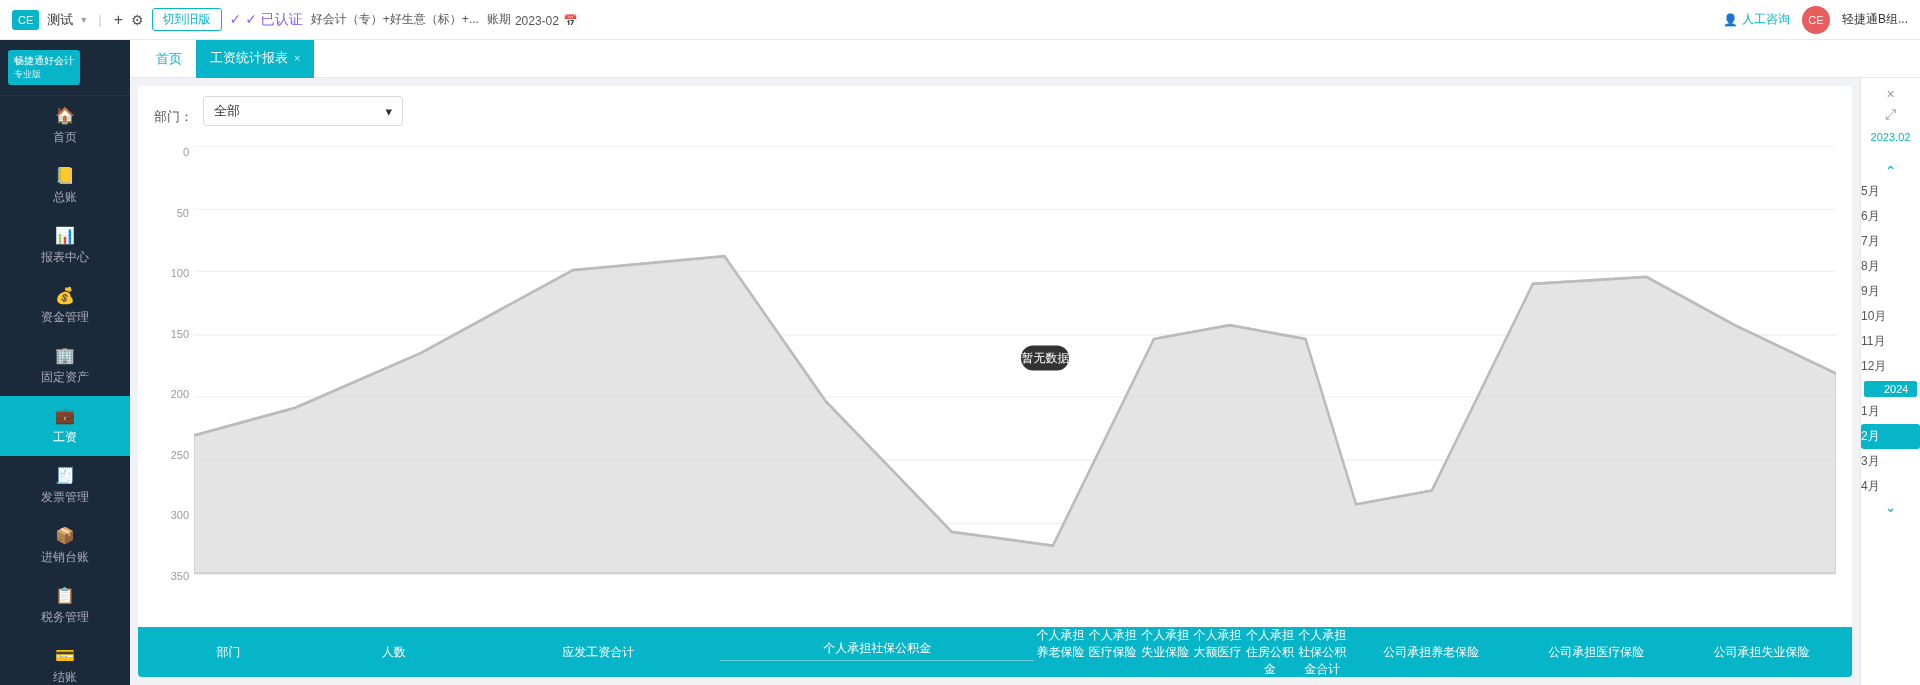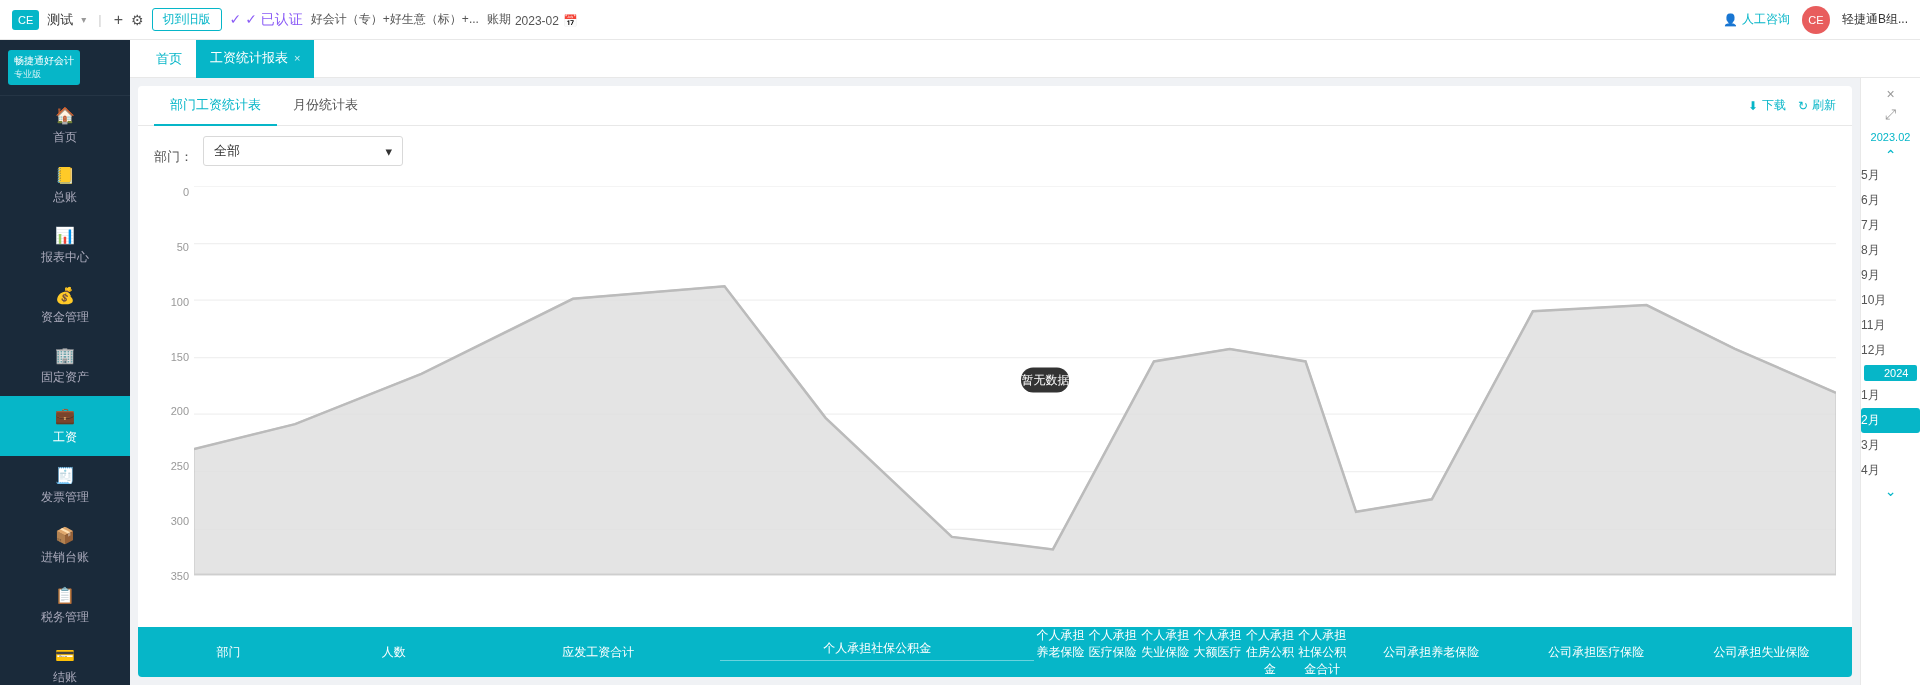--- a/index.html
+++ b/index.html
@@ -374,21 +374,21 @@
     }
     .right-panel-expand {
       cursor: pointer;
       color: #999;
       font-size: 14px;
       margin-bottom: 8px;
     }
     .year-label {
       font-size: 11px;
       color: #06b6c8;
-      margin-bottom: 4px;
+      margin-bottom: 20px;
       writing-mode: horizontal-tb;
     }
     .month-scroll-up {
       color: #06b6c8;
       cursor: pointer;
       font-size: 14px;
     }
     .month-item {
       font-size: 12px;
       color: #555;
@@ -515,38 +515,20 @@
       <div class="tab-item active">
         <span>工资统计报表</span>
         <span class="tab-close">×</span>
       </div>
     </div>
 
     <div class="page-content">
 
       <div class="main-panel">
 
-        <div class="sub-tabs">
-          <div class="sub-tab active">
-            <span>部门工资统计表</span>
-          </div>
-          <div class="sub-tab">
-            <span>月份统计表</span>
-          </div>
-          <div class="sub-tab-actions">
-            <span class="action-btn">
-              <span>⬇</span>
-              <span>下载</span>
-            </span>
-            <span class="action-btn">
-              <span>↻</span>
-              <span>刷新</span>
-            </span>
-          </div>
-        </div>
 
         <div class="filter-bar">
           <span class="filter-label">部门：</span>
           <div class="filter-select">
             <span>全部</span>
             <span>▾</span>
           </div>
         </div>
 
         <div class="chart-area">

